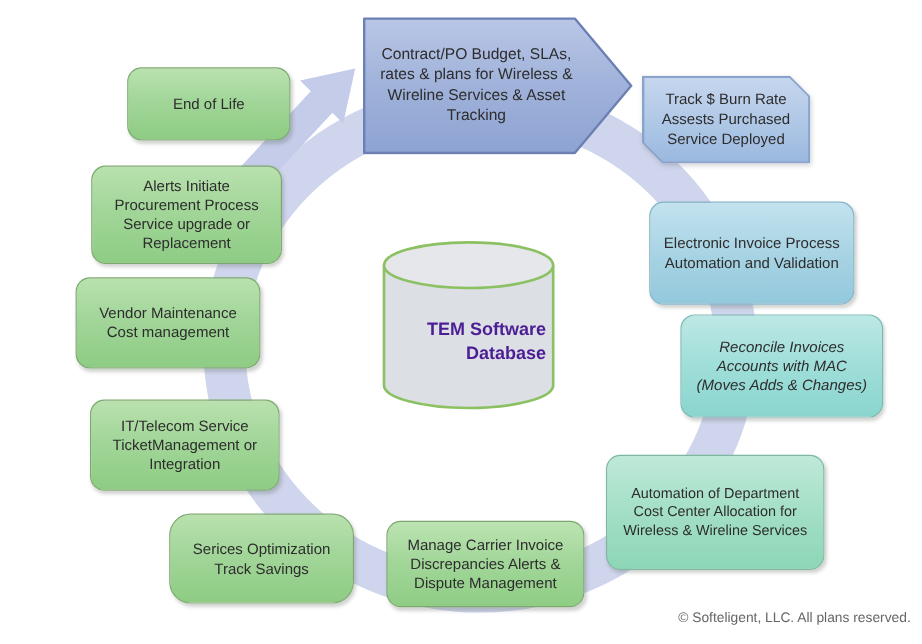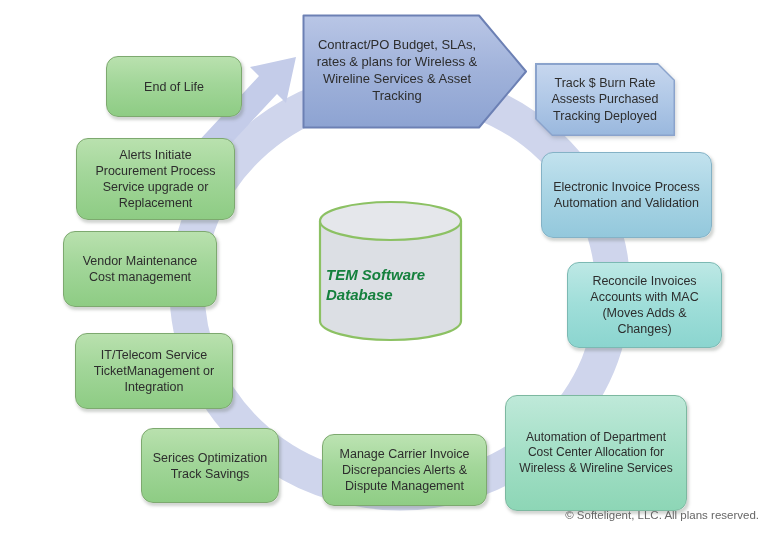--- a/index.html
+++ b/index.html
@@ -16,31 +16,31 @@
     border:1.5px solid;border-radius:12px;
     box-shadow:1.5px 2.5px 3px rgba(90,100,90,.28);
     padding:6px 8px;box-sizing:border-box;
   }
   
   .g  {background:linear-gradient(180deg,#bce3b2 0%,#a3d79a 45%,#8fcd85 100%);border-color:#7da96f;}
   
   .gt {background:linear-gradient(180deg,#bfe9d9 0%,#a3dfc6 50%,#8dd6b6 100%);border-color:#7cb8a0;}
   .tl {background:linear-gradient(180deg,#bde8e5 0%,#9fded9 50%,#8bd5cf 100%);border-color:#7bb9b3;}
   
-  .lb {background:linear-gradient(180deg,#c2e2ee 0%,#a8d4e4 50%,#93c8dc 100%);border-color:#84b2c6;}
+  .lb {background:linear-gradient(180deg,#c2e2ee 0%,#a8d4e4 50%,#93c8dc 100%);border-color:#84b2c6;margin-top:16px;}
   .gbx{background:linear-gradient(180deg,#b9e1ae 0%,#a2d699 45%,#8ecc84 100%);border-color:#7da96f;}
 
   .n-end-of-life      {left:106px;top:56px; width:136px;height:61px;}
   .n-alerts           {left:76px; top:138px;width:159px;height:82px;}
   .n-vendor           {left:63px; top:231px;width:154px;height:76px;}
   .n-it-telecom       {left:75px; top:333px;width:158px;height:76px;}
-  .n-serices          {left:141px;top:428px;width:138px;height:75px;}
+  .n-serices          {left:141px;top:428px;width:154px;height:75px;border-radius:18px;}
   .n-manage           {left:322px;top:434px;width:165px;height:72px;}
-  .n-automation       {left:505px;top:395px;width:182px;height:116px;font-size:12px;}
-  .n-reconcile        {left:567px;top:262px;width:155px;height:86px;}
+  .n-automation       {left:505px;top:379px;width:182px;height:96px;font-size:12px;}
+  .n-reconcile        {left:567px;top:262px;width:169px;height:86px;font-style:italic;}
   .n-electronic       {left:541px;top:152px;width:171px;height:86px;}
 
   
   .n-track{left:535px;top:63px;width:140px;height:73px;z-index:2;position:absolute;
            filter:drop-shadow(1.5px 2px 2px rgba(90,100,110,.3));}
   .snip-outer{position:absolute;inset:0;background:#8aa3cc;
     clip-path:polygon(0 0,calc(100% - 17px) 0,100% 17px,100% 100%,17px 100%,0 calc(100% - 17px));}
   .snip-inner{position:absolute;inset:1.5px;
     background:linear-gradient(180deg,#c6d6ee 0%,#aec7e6 55%,#9ab8de 100%);
     clip-path:polygon(0 0,calc(100% - 16px) 0,100% 16px,100% 100%,16px 100%,0 calc(100% - 16px));
@@ -51,22 +51,22 @@
   .n-contract{left:302px;top:14px;width:226px;height:122px;z-index:2;position:absolute;}
   .n-contract svg{position:absolute;left:0;top:0;}
   .pent-label{position:absolute;left:4px;top:2px;width:182px;height:110px;
     display:flex;align-items:center;justify-content:center;text-align:center;
     font-size:13px;line-height:1.3;}
 
   
   .cyl{left:318px;top:200px;width:145px;height:143px;z-index:2;position:absolute;}
   .cyl svg{position:absolute;left:0;top:0;}
   .cyl-label{position:absolute;left:8px;top:50px;width:129px;height:70px;
-    display:flex;align-items:center;justify-content:center;text-align:left;
-    font-weight:bold;font-size:15px;color:#15803d;line-height:1.35;font-style:italic;}
+    display:flex;align-items:center;justify-content:center;text-align:right;
+    font-weight:bold;font-size:15px;color:#4c1d95;line-height:1.35;}
 
   .copyright{position:absolute;right:9px;top:509px;z-index:3;
     font-size:11.5px;color:#666666;}
 </style>
 </head>
 <body>
 
 <div class="canvas">
 
   <svg class="ring-svg" width="768" height="537" viewBox="0 0 768 537">
@@ -83,21 +83,21 @@
           <stop offset="1" stop-color="#8da3d2"></stop>
         </linearGradient>
       </defs>
       <polygon points="1.5,1.5 177,1.5 224,57.5 177,113.5 1.5,113.5" fill="url(#pg)" stroke="#6c80b4" stroke-width="2" stroke-linejoin="round"></polygon>
     </svg>
     <div class="pent-label">Contract/PO Budget, SLAs, rates &amp; plans for Wireless &amp; Wireline Services &amp; Asset Tracking</div>
   </div>
 
   <div class="n-track">
     <div class="snip-outer"></div>
-    <div class="snip-inner">Track $ Burn Rate Assests Purchased Tracking Deployed</div>
+    <div class="snip-inner">Track $ Burn Rate Assests Purchased Service Deployed</div>
   </div>
 
   <div class="node rbox lb n-electronic">Electronic Invoice Process Automation and Validation</div>
   <div class="node rbox tl n-reconcile">Reconcile Invoices Accounts with MAC (Moves Adds &amp; Changes)</div>
   <div class="node rbox gt n-automation">Automation of Department Cost Center Allocation for Wireless &amp; Wireline Services</div>
   <div class="node rbox g n-manage">Manage Carrier  Invoice Discrepancies Alerts &amp; Dispute Management</div>
   <div class="node rbox gbx n-serices">Serices Optimization Track Savings</div>
   <div class="node rbox gbx n-vendor">Vendor Maintenance Cost management</div>
   <div class="node rbox gbx n-it-telecom">IT/Telecom Service TicketManagement or Integration</div>
   <div class="node rbox gbx n-alerts">Alerts Initiate Procurement Process Service upgrade or Replacement</div>

